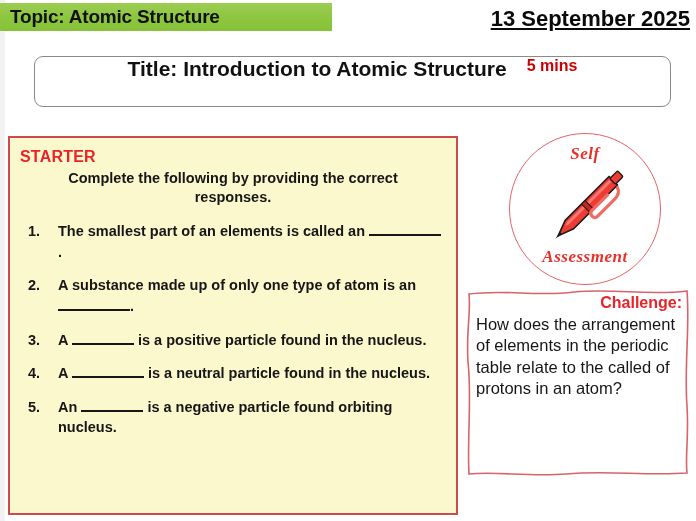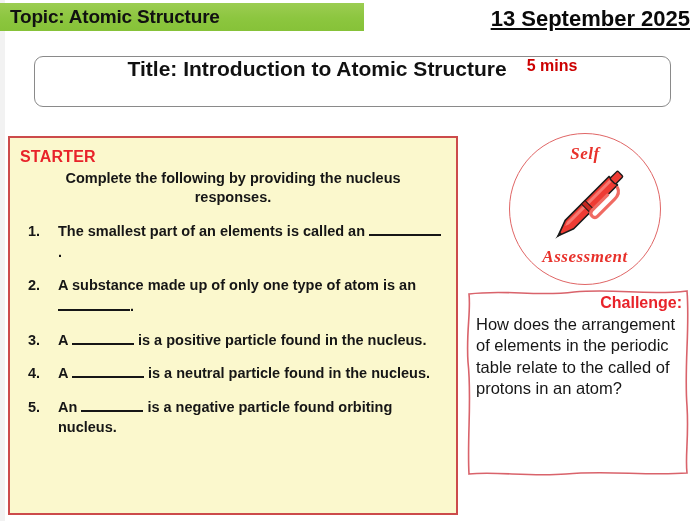--- a/index.html
+++ b/index.html
@@ -22,21 +22,21 @@
     left: 0; top: 0;
     width: 5px; height: 521px;
     background: #f2f2f2;
   }
 
   
   .topic-banner {
     position: absolute;
     left: 0;
     top: 3px;
-    width: 364px;
+    width: 332px;
     height: 28px;
     background: linear-gradient(to bottom, #9ccd52 0%, #8cc63f 55%, #86c238 100%);
     display: flex;
     align-items: center;
   }
   .topic-banner-text {
     font-size: 19px;
     font-weight: bold;
     color: #111111;
     letter-spacing: -0.2px;
@@ -232,21 +232,21 @@
 
 <div class="date-text">13 September 2025</div>
 
 <div class="title-box">
   <span class="title-text">Title: Introduction to Atomic Structure</span>
   <span class="title-duration">5 mins</span>
 </div>
 
 <div class="starter-box">
   <div class="starter-heading">STARTER</div>
-  <div class="starter-instruction">Complete the following by providing the nucleus responses.</div>
+  <div class="starter-instruction">Complete the following by providing the correct responses.</div>
   <ul class="q-list" id="q-list">
       <li class="q-item">
         <span class="q-num">1.</span>
         <span class="q-text"><span>The smallest part of an elements is called an</span> <span class="blank blank-l" title="________"></span><span>.</span></span>
       </li>
       <li class="q-item">
         <span class="q-num">2.</span>
         <span class="q-text"><span>A substance made up of only one type of atom is an</span> <span class="blank blank-l" title="_________"></span><span>.</span></span>
       </li>
       <li class="q-item">

